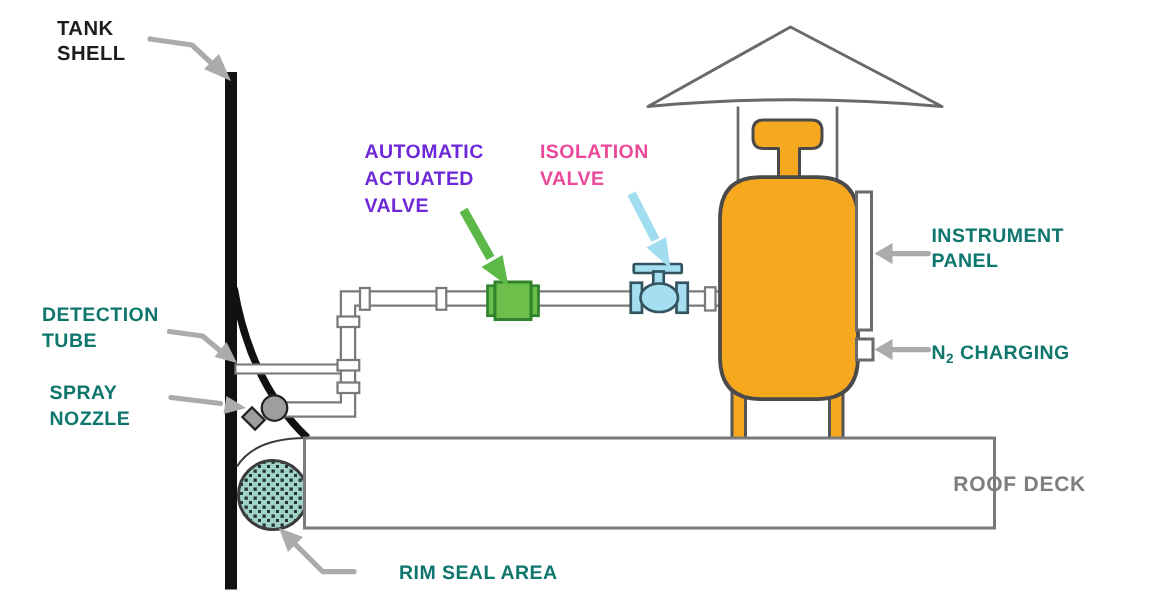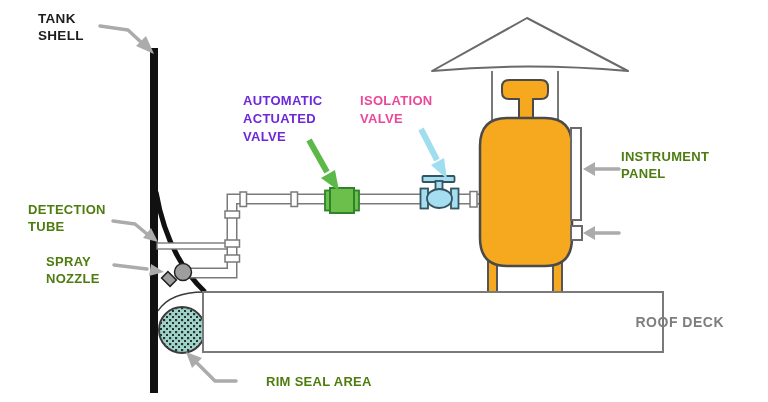--- a/index.html
+++ b/index.html
@@ -3,21 +3,21 @@
 <meta charset="utf-8">
 <style>
   html,body{margin:0;padding:0;background:#ffffff;}
   #stage{
     position:relative;width:768px;height:402px;background:#ffffff;overflow:hidden;
     font-family:"Liberation Sans", sans-serif;
   }
   #drawing{position:absolute;left:0;top:0;}
   .label{
     position:absolute;font-weight:bold;font-size:13px;line-height:17px;
-    letter-spacing:.3px;white-space:pre-line;color:#4d7c0f;
+    letter-spacing:.3px;white-space:pre-line;color:#0f766e;
   }
   .lbl-black{color:#1d1d1d;font-size:13.5px;}
   .lbl-green{color:#6d28d9;}
   .lbl-cyan{color:#ec4899;}
   .lbl-deck{color:#7e7e7e;font-size:14px;letter-spacing:.5px;}
   #roof-deck-label{left:211px;top:314px;width:513px;text-align:right;}
   sub.n2{font-size:9px;vertical-align:-3px;}
 </style>
 </head>
 <body>
@@ -124,31 +124,32 @@
       <polygon points="447,179 444,158 431,165" fill="#a0ddef"></polygon>
     </g>
   </svg>
 
   <div class="label" style="left:28px;top:201px;">DETECTION
 TUBE</div>
 
   <div class="label lbl-black" style="left:38px;top:10px;">TANK
 SHELL</div>
 
-  <div class="label" style="left:46px;top:253px;">SPRAY
+  <div class="label" style="left:33px;top:253px;">SPRAY
 NOZZLE</div>
 
   <div class="label" style="left:246px;top:373px;margin-left:20px;">RIM SEAL AREA</div>
 
   <div class="label lbl-green" style="left:243px;top:92px;line-height:18px;">AUTOMATIC
 ACTUATED
 VALVE</div>
 
   <div class="label lbl-cyan" style="left:360px;top:92px;line-height:18px;">ISOLATION
 VALVE</div>
 
   <div class="label" style="left:621px;top:148px;">INSTRUMENT
 PANEL</div>
 
+  <div class="label" style="left:621px;top:226px;"><span>N</span><sub class="n2">2</sub><span> CHARGING</span></div>
 
   <div class="label lbl-deck" id="roof-deck-label">ROOF DECK</div>
 
 </div>
 
 </body></html>

